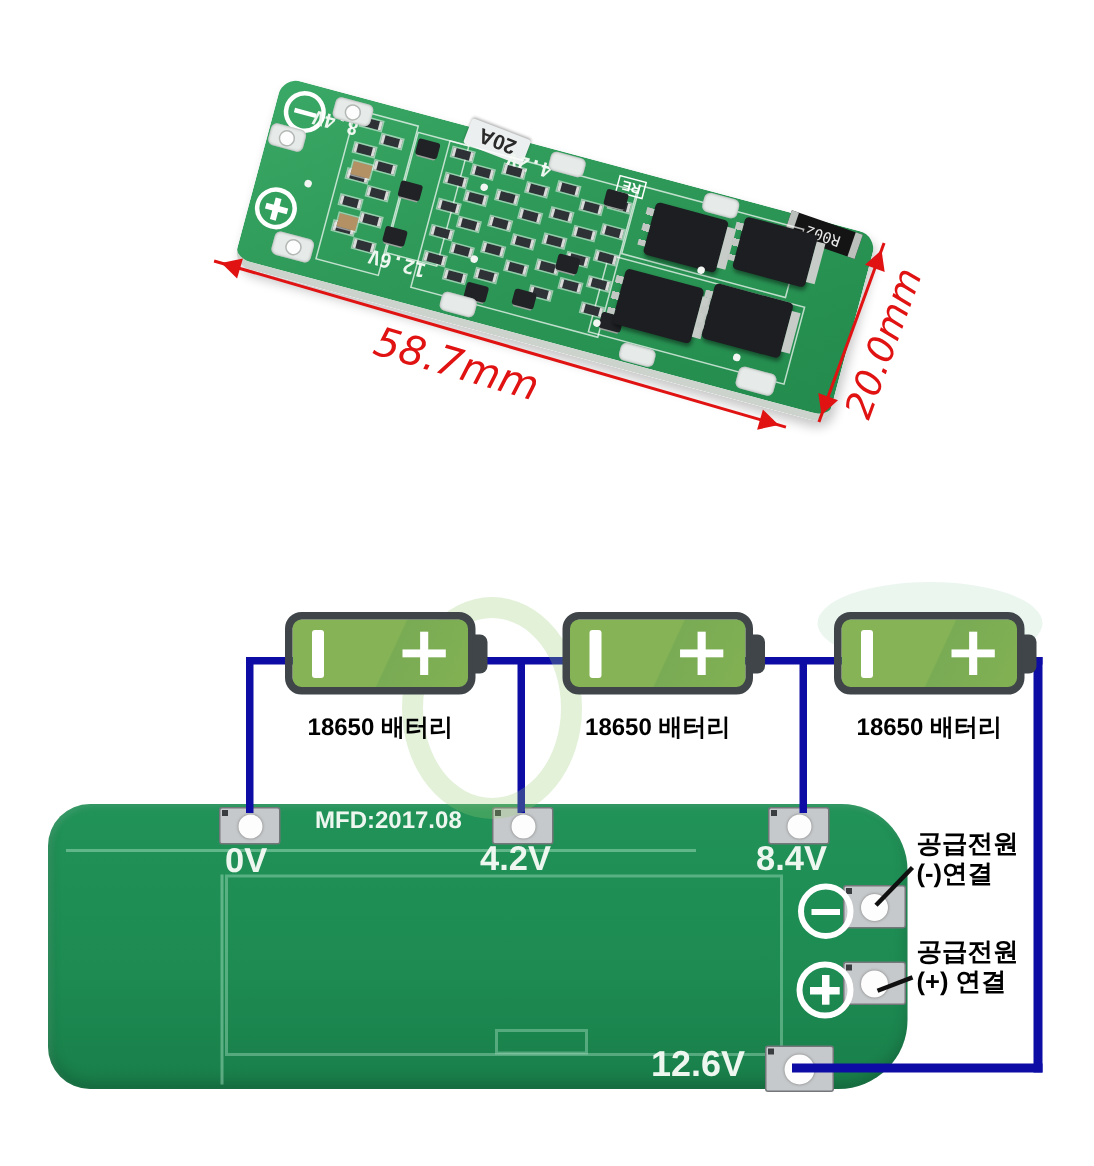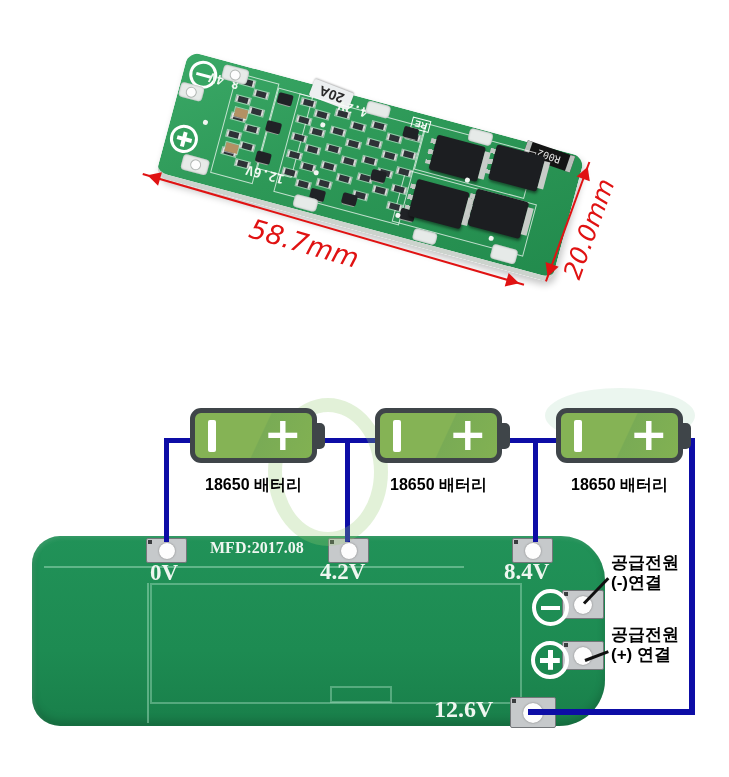--- a/index.html
+++ b/index.html
@@ -73,21 +73,21 @@
     background:linear-gradient(180deg,#219258 0%,#1d8b52 60%,#197f4a 100%);
     border-radius:28px 44px 46px 28px;
     box-shadow:inset 0 -5px 9px rgba(0,0,0,.18),inset 2px 2px 4px rgba(255,255,255,.12);}
   .silkline{position:absolute;border-top:2px solid rgba(175,228,200,.45);}
   .silkrect{position:absolute;border:2px solid rgba(175,228,200,.4);}
   .silkv{position:absolute;border-left:2px solid rgba(175,228,200,.45);}
   .pad{position:absolute;background:#c6c9cb;border:1px solid #74777a;border-radius:2px;z-index:2;}
   .pad:before{content:"";position:absolute;left:1px;top:1px;width:4px;height:4px;background:#3a3d3f;}
   .pad .hole{position:absolute;left:50%;top:50%;transform:translate(-50%,-50%);
     background:#fdfdfd;border-radius:50%;box-shadow:0 0 2px #777;}
-  .silk{position:absolute;color:#eef6f0;font-family:Liberation Serif, serif;font-weight:bold;
+  .silk{position:absolute;color:#eef6f0;font-family:Liberation Sans, sans-serif;font-weight:bold;
     white-space:nowrap;z-index:2;}
   .bcirc{position:absolute;border:4px solid #fff;border-radius:50%;z-index:2;}
   .bcirc.minus{background:linear-gradient(#fff,#fff) center/66% 4px no-repeat;}
   .bcirc.plus{background:linear-gradient(#fff,#fff) center/66% 5px no-repeat,
               linear-gradient(#fff,#fff) center/5px 66% no-repeat;}
   .ann{position:absolute;color:#000;font-weight:bold;font-size:17px;line-height:20px;
     white-space:nowrap;z-index:5;}
   .ptr{position:absolute;height:3px;background:#101010;transform-origin:0 50%;z-index:5;}
   .via{position:absolute;width:5px;height:5px;border-radius:50%;background:#0c5c36;
     box-shadow:0 0 0 1.5px rgba(210,240,220,.3);}

